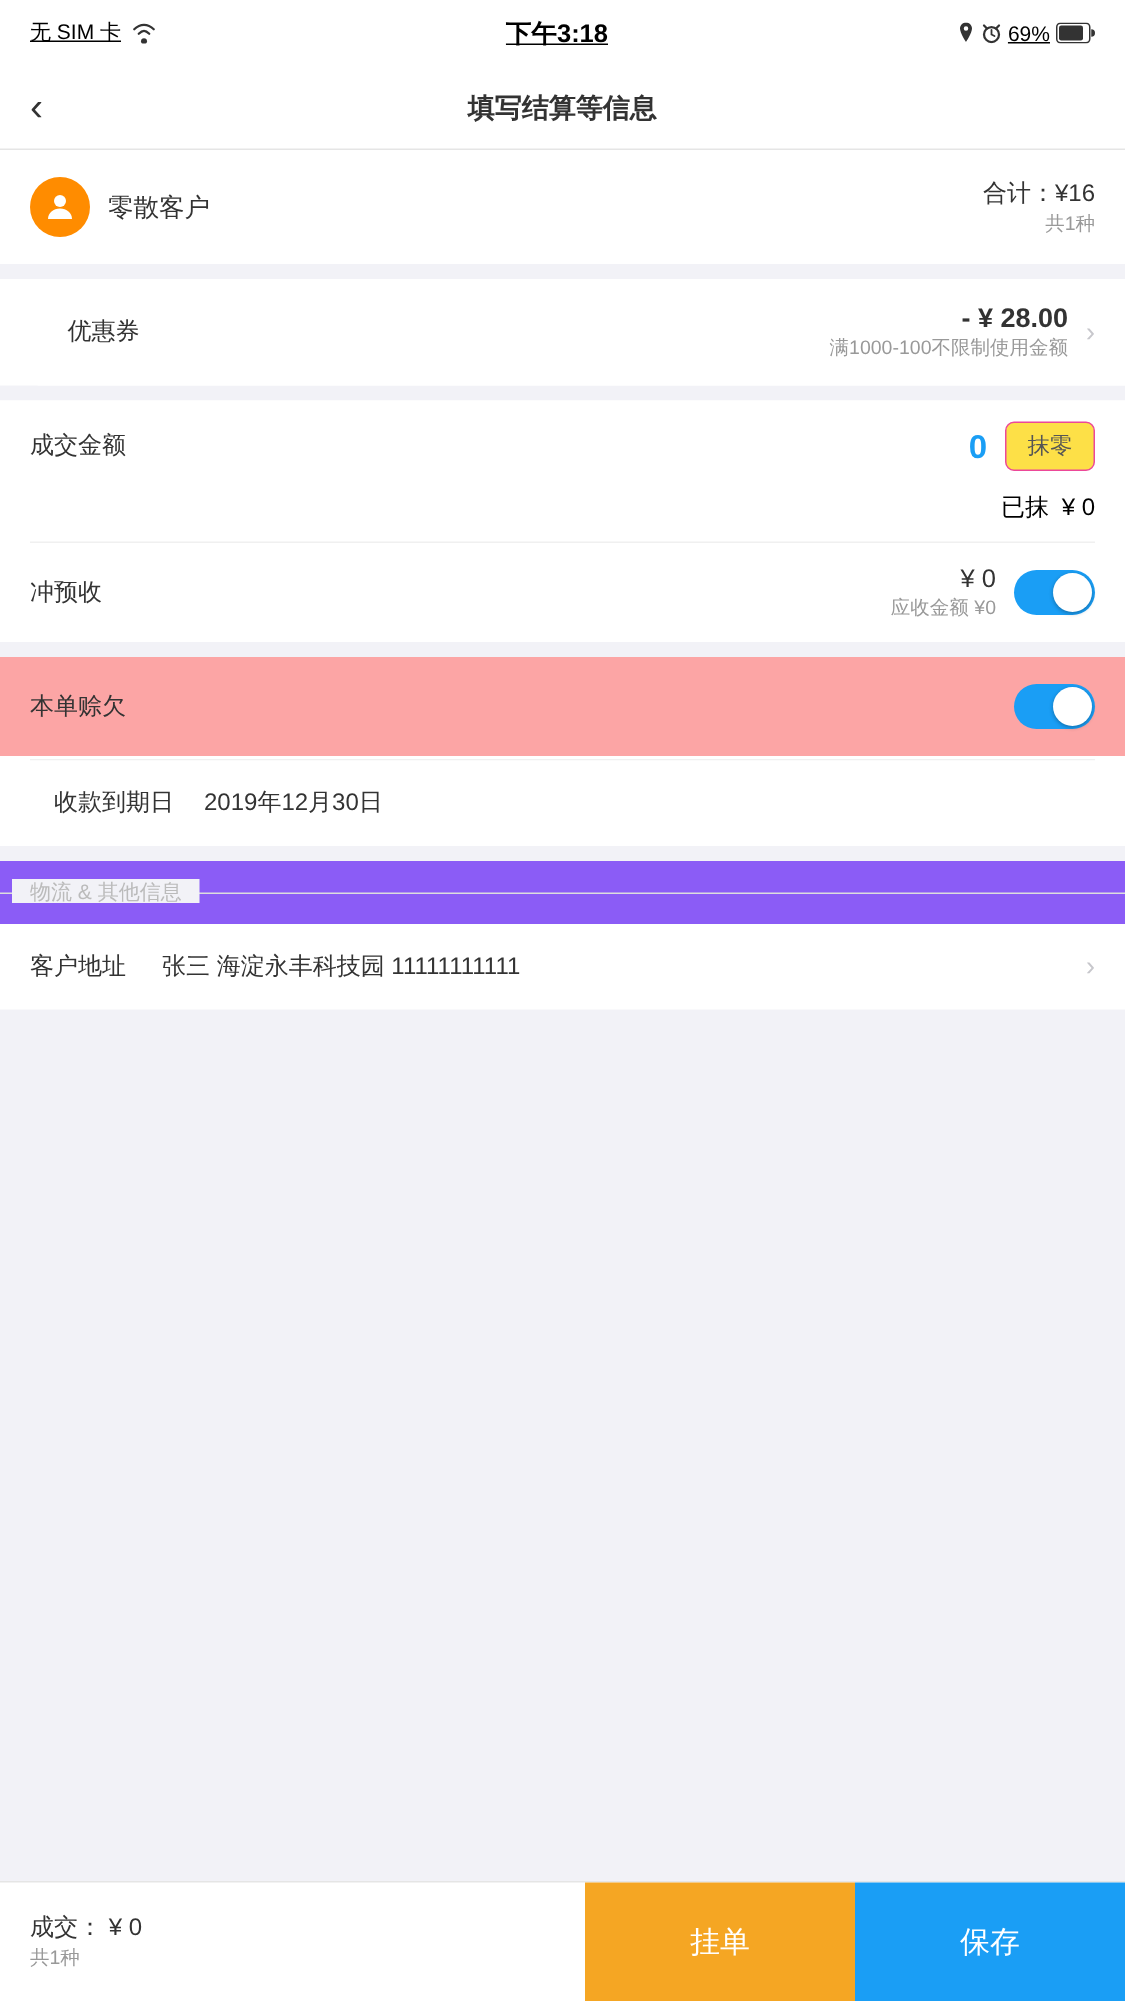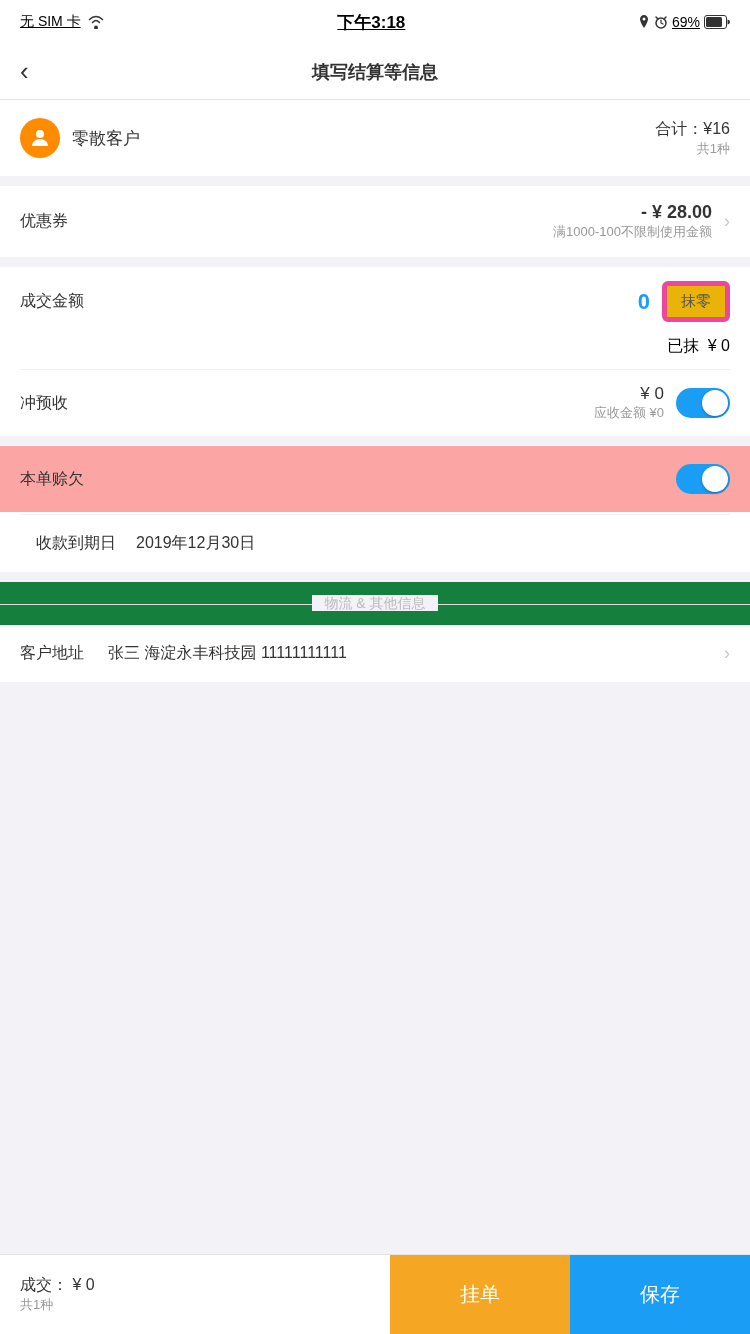--- a/index.html
+++ b/index.html
@@ -111,20 +111,21 @@
     .row-item {
       background: #fff;
       padding: 16px 20px;
       display: flex;
       align-items: center;
       justify-content: space-between;
       border-bottom: 1px solid #f0f0f0;
     }
     .row-item:last-child {
       border-bottom: none;
+      margin-left: 25px;
     }
     .row-label {
       font-size: 16px;
       color: #333;
       min-width: 80px;
     }
     .row-right {
       display: flex;
       align-items: center;
       gap: 8px;
@@ -162,26 +163,26 @@
       display: flex;
       align-items: center;
       gap: 12px;
     }
     .amount-value {
       font-size: 22px;
       font-weight: 600;
       color: #1a9ef5;
     }
     .round-btn {
-      border: 5px solid #ec4899;
+      border: 1px solid #ec4899;
       border-radius: 6px;
       padding: 6px 14px;
       font-size: 15px;
       color: #555;
-      background: #eab308;
+      background: #fde047;
       cursor: pointer;
     }
 
     
     .prereceive-row {
       background: #fff;
       padding: 14px 20px;
       display: flex;
       align-items: center;
       justify-content: space-between;
@@ -248,23 +249,23 @@
       font-size: 16px;
       color: #333;
     }
     .duedate-value {
       font-size: 16px;
       color: #333;
     }
 
     
     .logistics-header {
-      background: #15803d;
-      padding: 12px 20px;
-      text-align: center;
+      background: #8b5cf6;
+      padding: 12px 8px;
+      text-align: left;
       position: relative;
     }
     .logistics-header-line {
       position: absolute;
       top: 50%;
       left: 0;
       right: 0;
       height: 1px;
       background: #ddd;
     }

